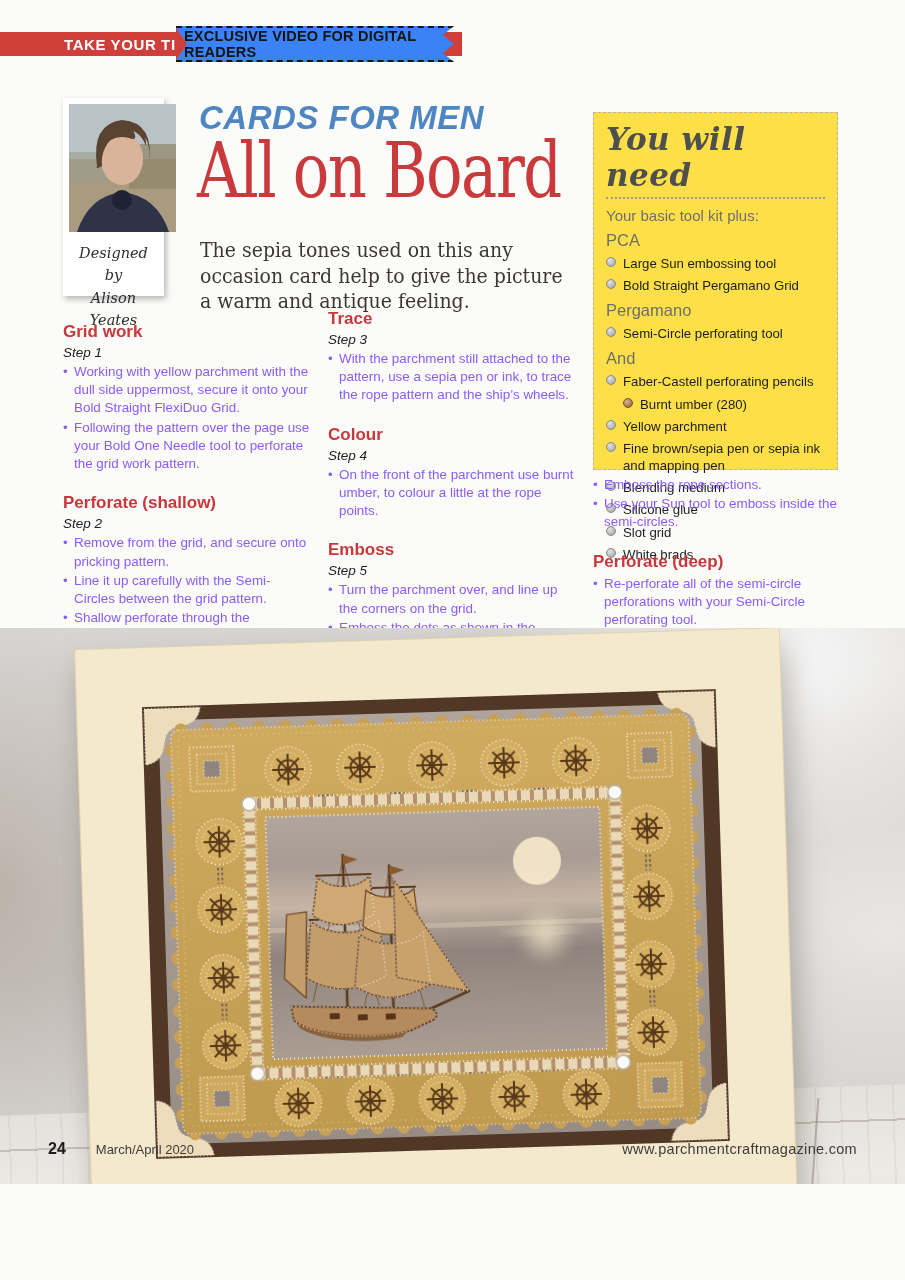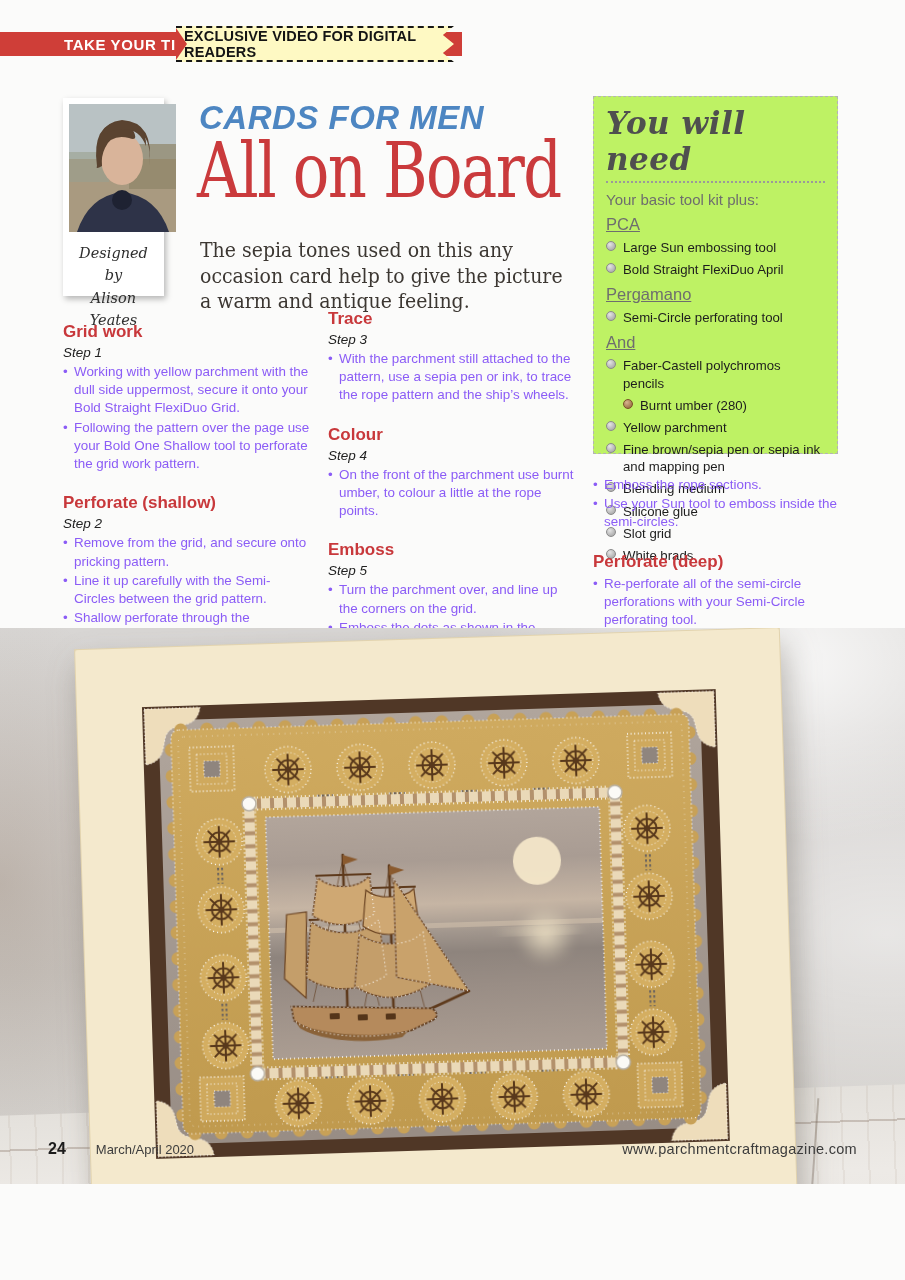--- a/index.html
+++ b/index.html
@@ -3,21 +3,21 @@
 <meta charset="utf-8">
 <style>
   html,body{margin:0;padding:0;background:#e8e8e8;}
   .page{position:relative;width:905px;height:1280px;background:#fbfbfa;overflow:hidden;
         font-family:"Liberation Sans",sans-serif;color:#2b2b2b;}
 
   
   .redbar{position:absolute;left:0;top:32px;width:462px;height:24px;background:#cf3e38;
           display:flex;align-items:center;}
   .redbar-label{margin-left:64px;color:#fff;font-weight:bold;font-size:15px;letter-spacing:.6px;}
-  .ribbon{position:absolute;left:176px;top:26px;width:278px;height:36px;background:#fef9c3;
+  .ribbon{position:absolute;left:176px;top:26px;width:278px;height:36px;background:#3b82f6;
           border-top:2px dashed #151515;border-bottom:2px dashed #151515;box-sizing:border-box;
           display:flex;align-items:center;justify-content:center;
           clip-path:polygon(0 0,100% 0,96% 25%,100% 50%,96% 75%,100% 100%,0 100%);}
   .ribbon-arrow{position:absolute;left:0;top:50%;transform:translateY(-50%);width:0;height:0;
           border-top:16px solid transparent;border-bottom:16px solid transparent;border-left:11px solid #cf3e38;}
   .ribbon-label{color:#141414;font-weight:bold;font-size:14.5px;letter-spacing:.2px;padding-left:8px;}
 
   
   .designer{position:absolute;left:63px;top:98px;width:101px;height:198px;background:#fff;
             box-shadow:2px 3px 6px rgba(0,0,0,.28);padding:6px;box-sizing:border-box;}
@@ -27,26 +27,26 @@
 
   
   .kicker{position:absolute;left:199px;top:99px;font-size:33px;font-weight:800;color:#4d86c2;letter-spacing:.5px;font-style:italic;}
   .main-title{position:absolute;left:197px;top:126px;font-family:"DejaVu Serif",serif;
               font-size:76px;color:#ca3a3c;transform:scaleX(.80);transform-origin:left top;
               letter-spacing:-2px;white-space:nowrap;}
   .intro{position:absolute;left:200px;top:238px;width:382px;font-family:"DejaVu Serif",serif;
          font-size:19.5px;line-height:1.32;color:#3c3732;transform:scaleX(.97);transform-origin:left top;}
 
   
-  .needbox{position:absolute;left:593px;top:96px;width:245px;height:358px;background:#bef264;
+  .needbox{position:absolute;left:593px;top:112px;width:245px;height:358px;background:#fde047;
            border:1px dashed #b4b4b4;box-sizing:border-box;padding:8px 12px 10px 12px;}
   .need-title{font-family:"DejaVu Serif",serif;font-style:italic;font-weight:bold;font-size:31px;
               color:#4f4f4f;border-bottom:2px dotted #9a9a9a;padding-bottom:4px;letter-spacing:.5px;}
   .need-sub{color:#6e6e6e;font-size:15px;margin-top:8px;}
-  .need-group-label{color:#6e6e6e;font-size:16.5px;margin-top:7px;text-decoration:underline;}
+  .need-group-label{color:#6e6e6e;font-size:16.5px;margin-top:7px;}
   .need-item{display:flex;align-items:flex-start;margin-top:5px;font-weight:normal;font-size:13.2px;
              line-height:1.3;color:#1d1d1d;}
   .need-item.indent{margin-left:17px;}
   .tool-dot{flex:0 0 10px;width:10px;height:10px;margin:2px 7px 0 0;border-radius:50%;
             background:radial-gradient(circle at 35% 30%,#e5e5e5,#9c9c9c);border:1px solid #8b8b8b;box-sizing:border-box;}
   .tool-dot.brown{background:radial-gradient(circle at 35% 30%,#d8b48f,#8a5f33);border-color:#7a5027;}
 
   
   .col{position:absolute;width:247px;}
   .col1{left:63px;top:309px;margin-top:13px;}
@@ -123,33 +123,33 @@
     <div class="need-title">You will need</div>
     <div class="need-sub">Your basic tool kit plus:</div>
 
     <div class="need-group-label">PCA</div>
     <div class="need-item">
         <span class="tool-dot"></span>
         <span>Large Sun embossing tool</span>
       </div>
     <div class="need-item">
         <span class="tool-dot"></span>
-        <span>Bold Straight FlexiDuo April</span>
+        <span>Bold Straight Pergamano Grid</span>
       </div>
 
     <div class="need-group-label">Pergamano</div>
     <div class="need-item">
         <span class="tool-dot"></span>
         <span>Semi-Circle perforating tool</span>
       </div>
 
     <div class="need-group-label">And</div>
     <div class="need-item">
         <span class="tool-dot"></span>
-        <span>Faber-Castell polychromos pencils</span>
+        <span>Faber-Castell perforating pencils</span>
       </div>
     <div class="need-item indent">
         <span class="tool-dot brown"></span>
         <span>Burnt umber (280)</span>
       </div>
     <div class="need-item">
         <span class="tool-dot"></span>
         <span>Yellow parchment</span>
       </div>
     <div class="need-item">
@@ -172,21 +172,21 @@
         <span class="tool-dot"></span>
         <span>White brads</span>
       </div>
   </aside>
 
   <div class="col col1">
     <h3 class="step-head first">Grid work</h3>
     <div class="step-label">Step 1</div>
     <ul class="bullets">
       <li>Working with yellow parchment with the dull side uppermost, secure it onto your Bold Straight FlexiDuo Grid.</li>
-      <li>Following the pattern over the page use your Bold One Shallow tool to perforate the grid work pattern.</li>
+      <li>Following the pattern over the page use your Bold One Needle tool to perforate the grid work pattern.</li>
     </ul>
     <h3 class="step-head">Perforate (shallow)</h3>
     <div class="step-label">Step 2</div>
     <ul class="bullets">
       <li>Remove from the grid, and secure onto pricking pattern.</li>
       <li>Line it up carefully with the Semi-Circles between the grid pattern.</li>
       <li>Shallow perforate through the parchment and pattern with your Semi-Circle tool.</li>
     </ul>
   </div>
 

